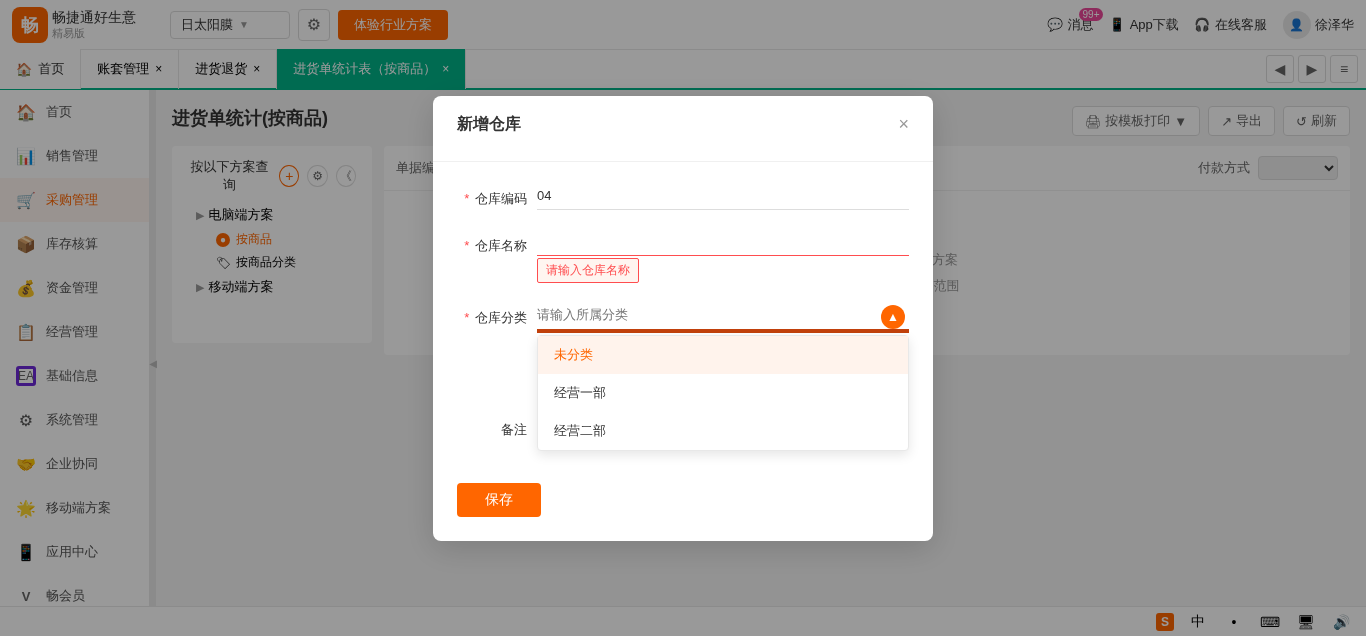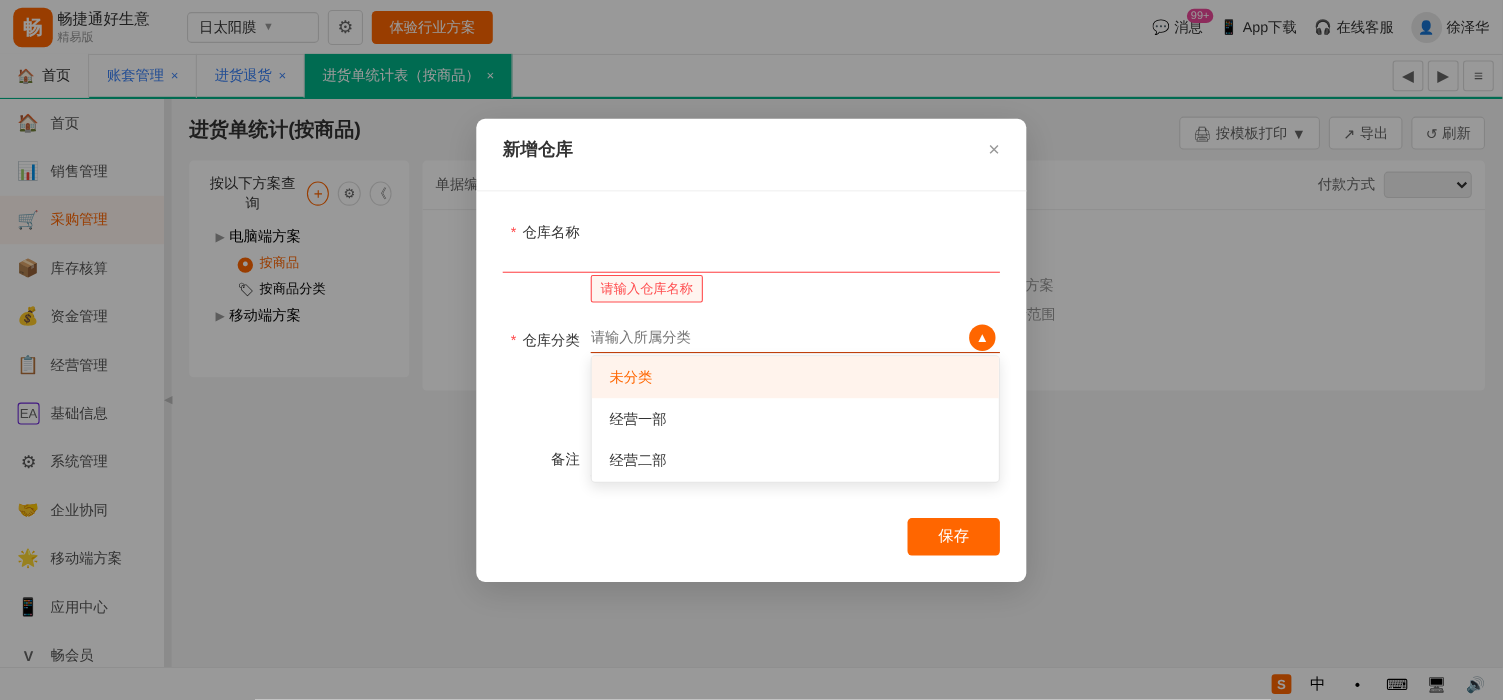--- a/index.html
+++ b/index.html
@@ -58,21 +58,21 @@
 
     
     .tab-bar {
       display: flex; align-items: center; height: 40px;
       background: #fff; border-bottom: 2px solid #00b388;
       padding: 0 0 0 0;
     }
     .tab-item {
       display: flex; align-items: center; height: 40px;
       padding: 0 16px; font-size: 13px; cursor: pointer;
-      border-right: 1px solid #e8e8e8; color: #3b82f6; gap: 6px;
+      border-right: 1px solid #e8e8e8; color: #000000; gap: 6px;
       white-space: nowrap;
     }
     .tab-item.active {
       background: #00b388; color: #fff;
     }
     .tab-item.home { background: #fff; color: #333; }
     .tab-close { font-size: 12px; color: inherit; cursor: pointer; }
     .tab-spacer { flex: 1; }
     .tab-controls { display: flex; align-items: center; gap: 4px; padding: 0 8px; }
     .tab-control-btn {
@@ -183,22 +183,22 @@
     .required { color: #ff4d4f; margin-right: 2px; }
     .form-control {
       flex: 1; border: none; border-bottom: 1px solid #ddd;
       padding: 6px 0; font-size: 13px; outline: none; color: #333;
     }
     .form-control.error { border-bottom-color: #ff4d4f; }
     .form-select-wrapper {
       flex: 1; position: relative;
     }
     .form-select-input {
-      width: 100%; border: none; border-bottom: 1px solid #c2410c;
-      padding: 6px 30px 6px 0; font-size: 13px; outline: none; color: #333;
+      width: 100%; border: none; border-bottom: 4px solid #c2410c;
+      padding: 6px 30px 6px 0; font-size: 13px; outline: none; color: #333; font-family: Liberation Serif, serif;
     }
     .select-arrow {
       position: absolute; right: 4px; top: 50%; transform: translateY(-50%);
       width: 24px; height: 24px; background: #ff6600; border-radius: 50%;
       display: flex; align-items: center; justify-content: center;
       color: #fff; font-size: 12px; cursor: pointer;
     }
     
     .dropdown-list {
       position: absolute; top: 100%; left: 0; right: 0;
@@ -209,21 +209,21 @@
     .dropdown-item {
       padding: 10px 16px; font-size: 13px; cursor: pointer; color: #333;
     }
     .dropdown-item.active { background: #fff3ec; color: #ff6600; }
     .textarea-control {
       flex: 1; border: none; border-bottom: 1px solid #ddd;
       padding: 6px 0; font-size: 13px; outline: none; color: #333;
       resize: none; height: 32px; font-family: inherit;
     }
     .modal-footer {
-      display: flex; justify-content: flex-end; padding: 0 24px;
+      display: flex; justify-content: flex-start; padding: 0 24px;
       gap: 8px;
     }
     .btn-save {
       background: #ff6600; color: #fff; border: none; border-radius: 4px;
       padding: 8px 28px; font-size: 14px; cursor: pointer;
     }
 
     
     .status-bar {
       position: fixed; bottom: 0; left: 0; right: 0; height: 30px;
@@ -325,21 +325,21 @@
     </div>
     <div class="sidebar-item">
       <span class="sidebar-icon">💰</span>
       <span>资金管理</span>
     </div>
     <div class="sidebar-item">
       <span class="sidebar-icon">📋</span>
       <span>经营管理</span>
     </div>
     <div class="sidebar-item">
-      <span class="sidebar-icon" style="font-size:12px;border:1px solid #6d28d9;border-radius:3px;padding:1px 2px;color:#666;">EA</span>
+      <span class="sidebar-icon" style="font-size:12px;border:3px solid #6d28d9;border-radius:3px;padding:1px 2px;color:#666;">EA</span>
       <span>基础信息</span>
     </div>
     <div class="sidebar-item">
       <span class="sidebar-icon">⚙</span>
       <span>系统管理</span>
     </div>
     <div class="sidebar-item">
       <span class="sidebar-icon">🤝</span>
       <span>企业协同</span>
     </div>
@@ -439,23 +439,30 @@
 </div>
 
 <div class="overlay">
   <div class="modal">
     <div class="modal-header">
       <span class="modal-title">新增仓库</span>
       <span class="modal-close">×</span>
     </div>
     <div class="modal-body">
 
+      <div class="form-row">
+        <div class="form-label">
+          <span class="required">*</span>
+          <span>仓库编码</span>
+        </div>
+        <input type="text" class="form-control" value="04" style="">
+      </div>
 
       <div class="form-row" style="flex-direction:column;align-items:flex-start;">
-        <div style="display:flex;width:100%;flex-direction:column;">
+        <div style="display:flex;width:100%;align-items:center;">
           <div class="form-label">
             <span class="required">*</span>
             <span>仓库名称</span>
           </div>
           <input type="text" class="form-control error" style="border-bottom-color: rgb(255, 77, 79);">
         </div>
         <div style="margin-left:80px;margin-top:2px;">
           <div style="background:#fff5f0;border:1px solid #ff4d4f;border-radius:2px;padding:3px 8px;font-size:12px;color:#ff4d4f;display:inline-block;">
             <span>请输入仓库名称</span>
           </div>

